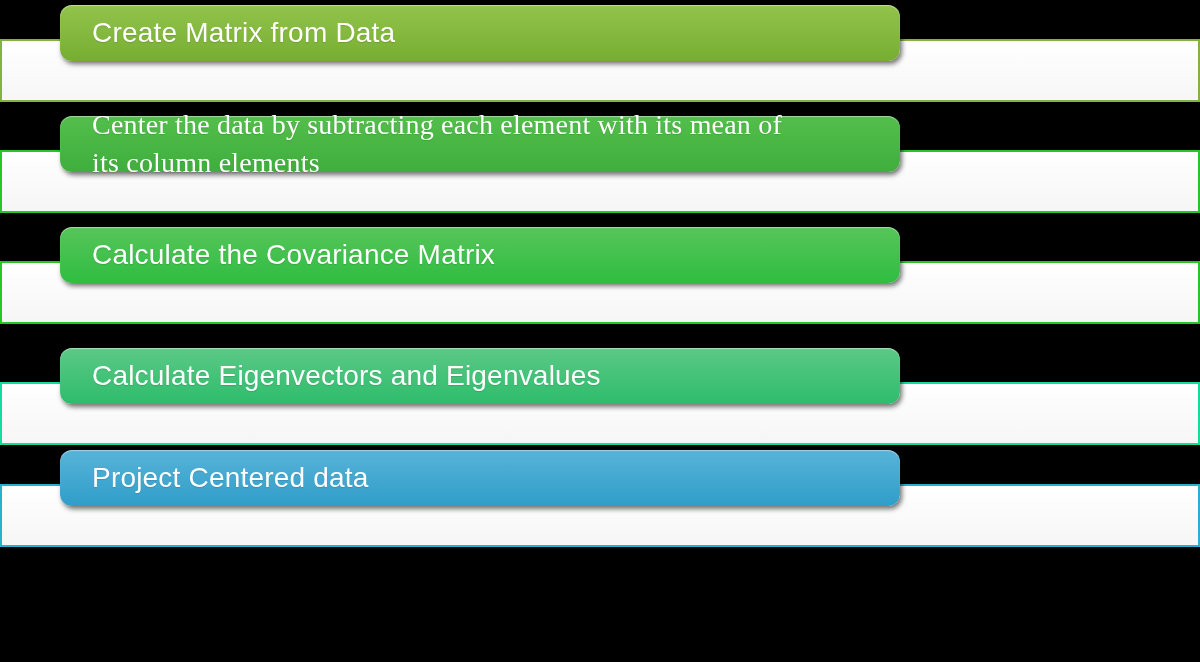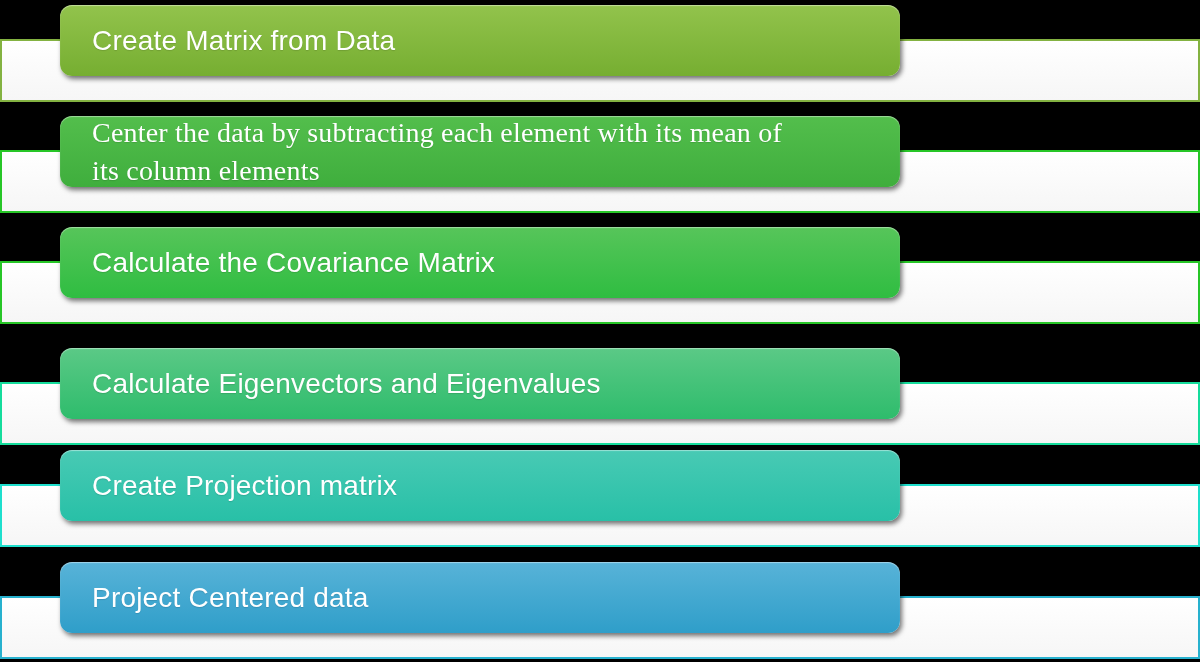--- a/index.html
+++ b/index.html
@@ -24,21 +24,21 @@
     position:absolute; left:0; top:34px;
     width:1200px; height:63px;
     box-sizing:border-box;
     background:linear-gradient(#ffffff, #f6f6f6);
     border:2px solid var(--bc, #2abf2a);
   }
 
   
   .node {
     position:absolute; left:60px; top:0;
-    width:840px; height:71px;
+    width:840px; height:56px;
     box-sizing:border-box;
     border-radius:12px;
     background:linear-gradient(var(--g1,#57c55a), var(--g2,#2fbd41));
     box-shadow: 2px 3px 5px rgba(0,0,0,0.55),
                 inset 0 1px 1px rgba(255,255,255,0.45);
     display:flex; align-items:center;
     padding:0 108px 0 32px;
   }
   .node .label {
     color:#ffffff;
@@ -74,26 +74,20 @@
     </div>
   </div>
 
   <div class="row">
     <div class="track" style="--bc: #15dc9c;"></div>
     <div class="node" style="--g1: #5bc986; --g2: #2ebc6c;">
       <span class="label">Calculate Eigenvectors and Eigenvalues</span>
     </div>
   </div>
 
-  <div class="row">
-    <div class="track" style="--bc: #1edfcd;"></div>
-    <div class="node" style="--g1: #48cab4; --g2: #28c0a7;">
-      <span class="label">Create Projection matrix</span>
-    </div>
-  </div>
 
   <div class="row">
     <div class="track" style="--bc: #27b1ce;"></div>
     <div class="node" style="--g1: #58b3d8; --g2: #2f9ec9;">
       <span class="label">Project Centered data</span>
     </div>
   </div>
 
 </div>
 

